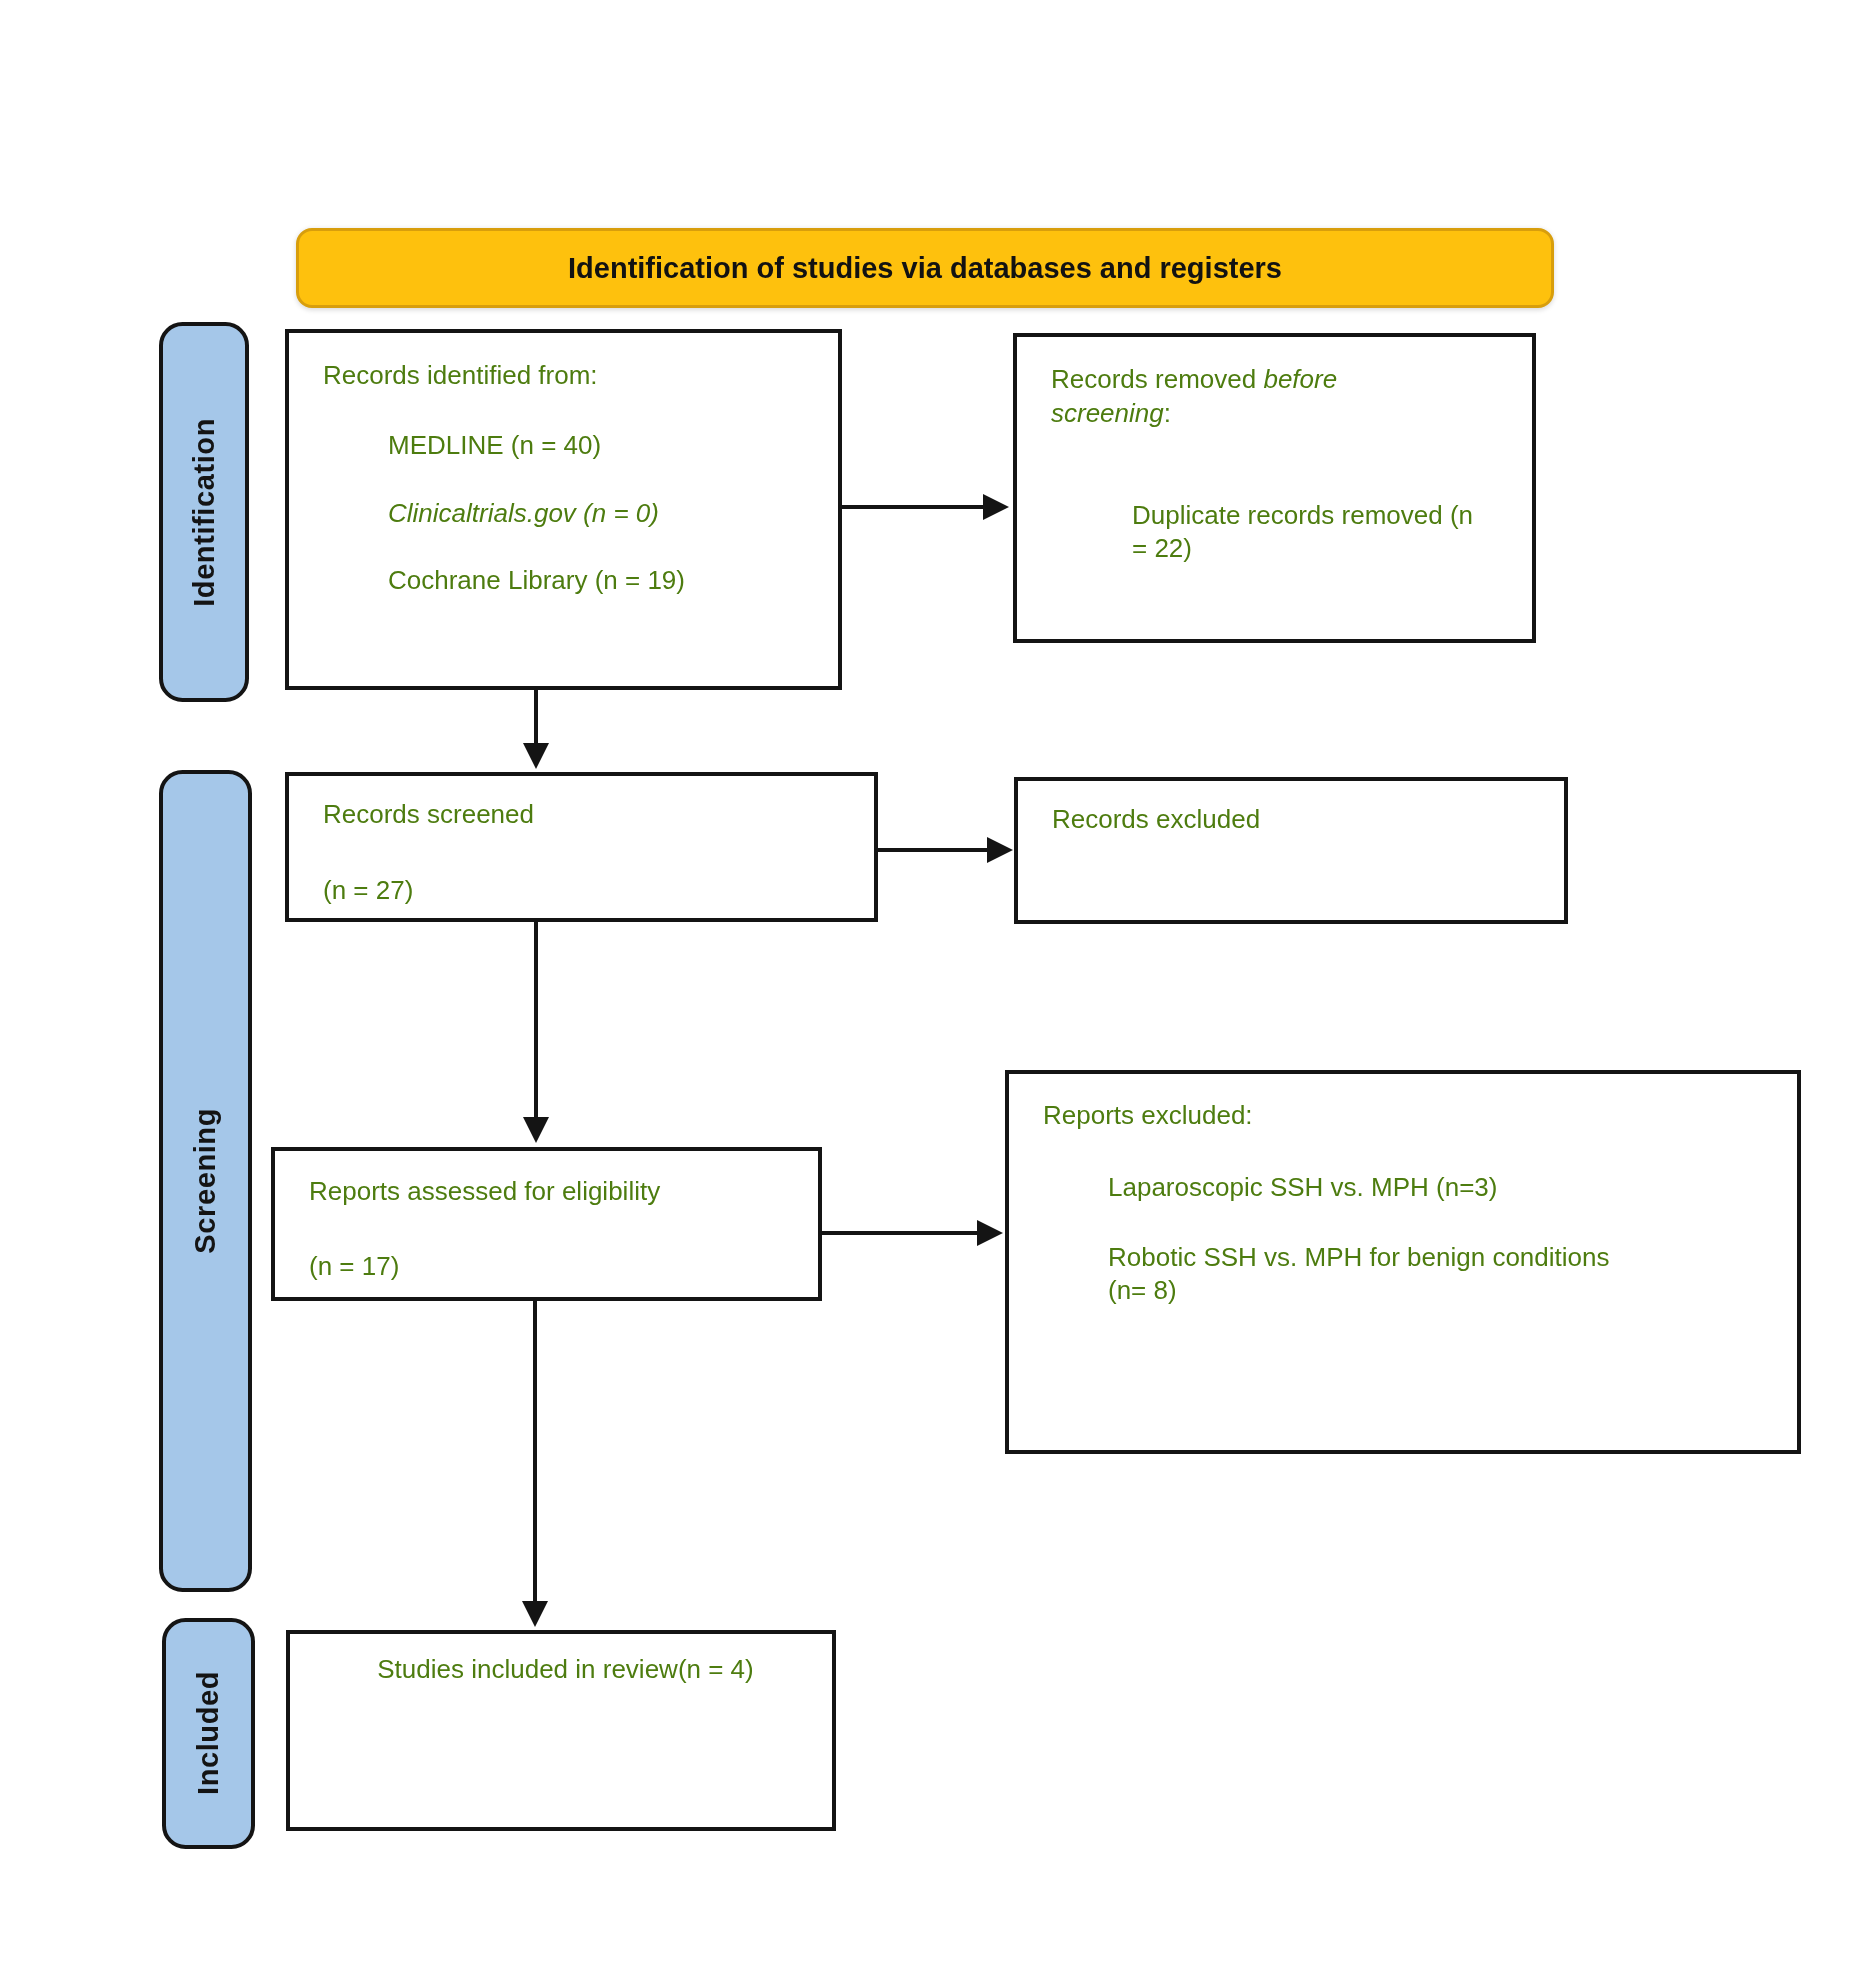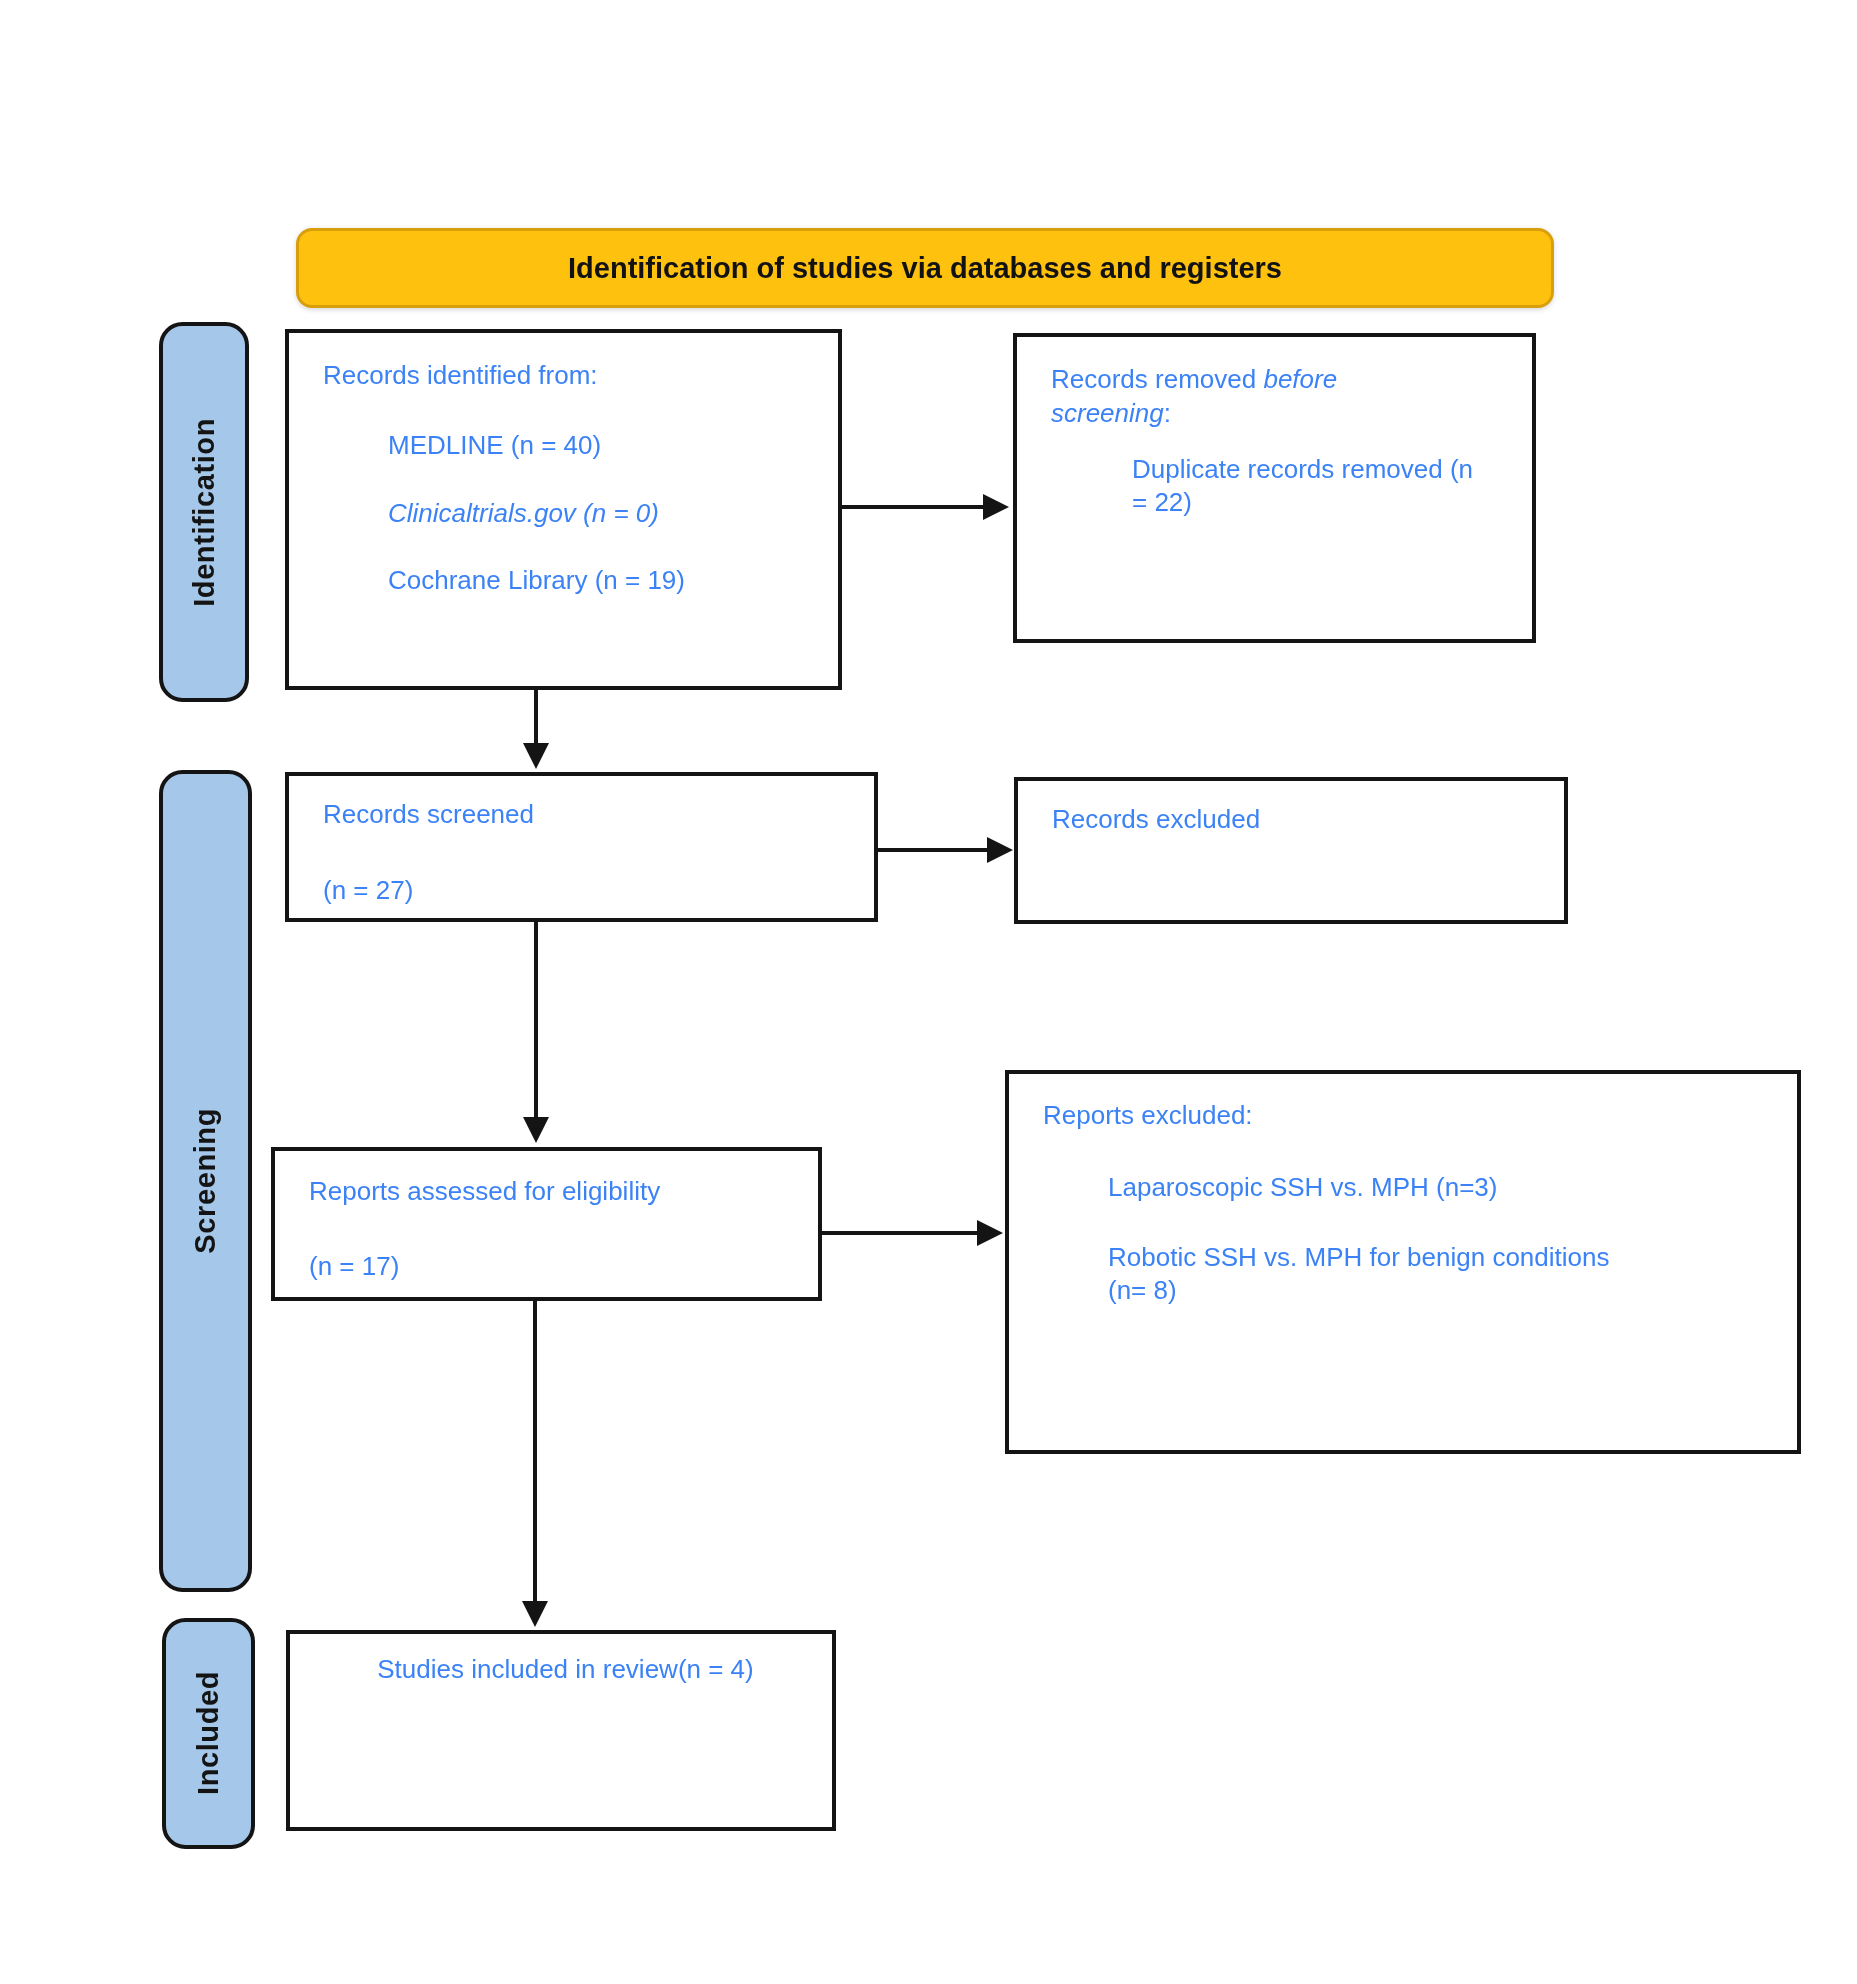--- a/index.html
+++ b/index.html
@@ -31,21 +31,21 @@
     writing-mode:vertical-rl;
     transform:rotate(180deg);
     font-size:29px; font-weight:700; color:#141414;
     letter-spacing:0.6px;
     white-space:nowrap;
   }
   .box {
     position:absolute;
     background:#ffffff;
     border:4.3px solid #141414;
-    font-size:26px; line-height:1.3; color:#3b82f6;
+    font-size:26px; line-height:1.3; color:#4d7c0f;
     box-sizing:border-box;
   }
   .box .inner { padding:26px 25px 18.6px 34px; }
   .intro { margin:0; }
   .item { margin:0; }
   .it { font-style:italic; }
   .hline { position:absolute; height:3.7px; background:#141414; }
   .vline { position:absolute; width:3.7px; background:#141414; }
   .head-right {
     position:absolute; width:0; height:0;
@@ -87,21 +87,21 @@
     <div class="inner">
       <p class="intro" style="margin-bottom:36px;">Records identified from:</p>
       <p class="item" style="margin-left:65px; margin-bottom:34px;">MEDLINE (n = 40)</p>
       <p class="item it" style="margin-left:65px; margin-bottom:34px;">Clinicaltrials.gov (n = 0)</p>
       <p class="item" style="margin-left:65px;">Cochrane Library (n = 19)</p>
     </div>
   </div>
 
   <div class="box" style="left:1013px; top:333px; width:523px; height:310px;">
     <div class="inner">
-      <p class="intro" style="max-width:322px; margin-bottom:22px;"><span>Records removed </span><span class="it">before screening</span><span>:</span></p>
+      <p class="intro" style="max-width:322px; margin-bottom:68px;"><span>Records removed </span><span class="it">before screening</span><span>:</span></p>
       <p class="item" style="margin-left:81px; max-width:347px;">Duplicate records removed (n = 22)</p>
     </div>
   </div>
 
   <div class="box" style="left:285px; top:772px; width:593px; height:150px;">
     <div class="inner" style="padding-top:22px;">
       <p class="intro" style="margin-bottom:42px;">Records screened</p>
       <p class="item">(n = 27)</p>
     </div>
   </div>

